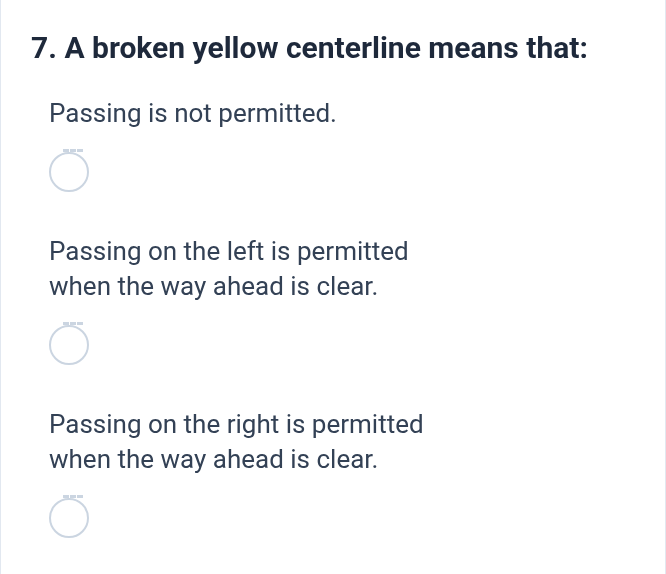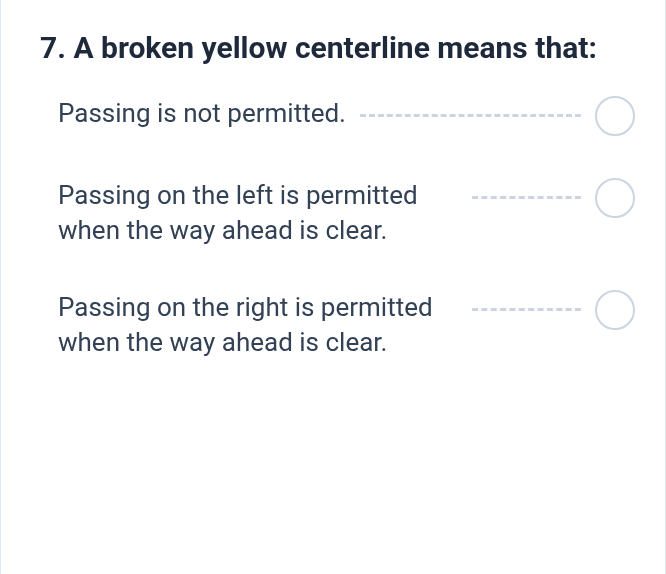--- a/index.html
+++ b/index.html
@@ -10,38 +10,39 @@
     background: #ffffff;
     font-family: -apple-system, BlinkMacSystemFont, "Segoe UI", Roboto, "Helvetica Neue", Arial, sans-serif;
     color: #1e293b;
   }
   .card {
     box-sizing: border-box;
     width: 666px;
     height: 574px;
     border-left: 1px solid #e2e8f0;
     border-right: 1px solid #e2e8f0;
-    padding: 28px 30px 10px 39px;
+    padding: 28px 30px 10px 30px;
   }
   .question-heading {
     font-size: 30px;
     font-weight: 700;
     line-height: 1.32;
     color: #1e293b;
     margin: 0 0 28px 0;
   }
   .answers {
     padding-left: 18px;
   }
   .answer-row {
     display: flex;
     align-items: flex-start;
     justify-content: space-between;
     margin-bottom: 42px;
     cursor: pointer;
+    flex-direction: column;
   }
   .answer-text {
     font-size: 26px;
     line-height: 1.35;
     color: #334155;
     max-width: 400px;
     flex: 0 1 auto;
   }
   .spacer-line {
     flex: 1 1 auto;

